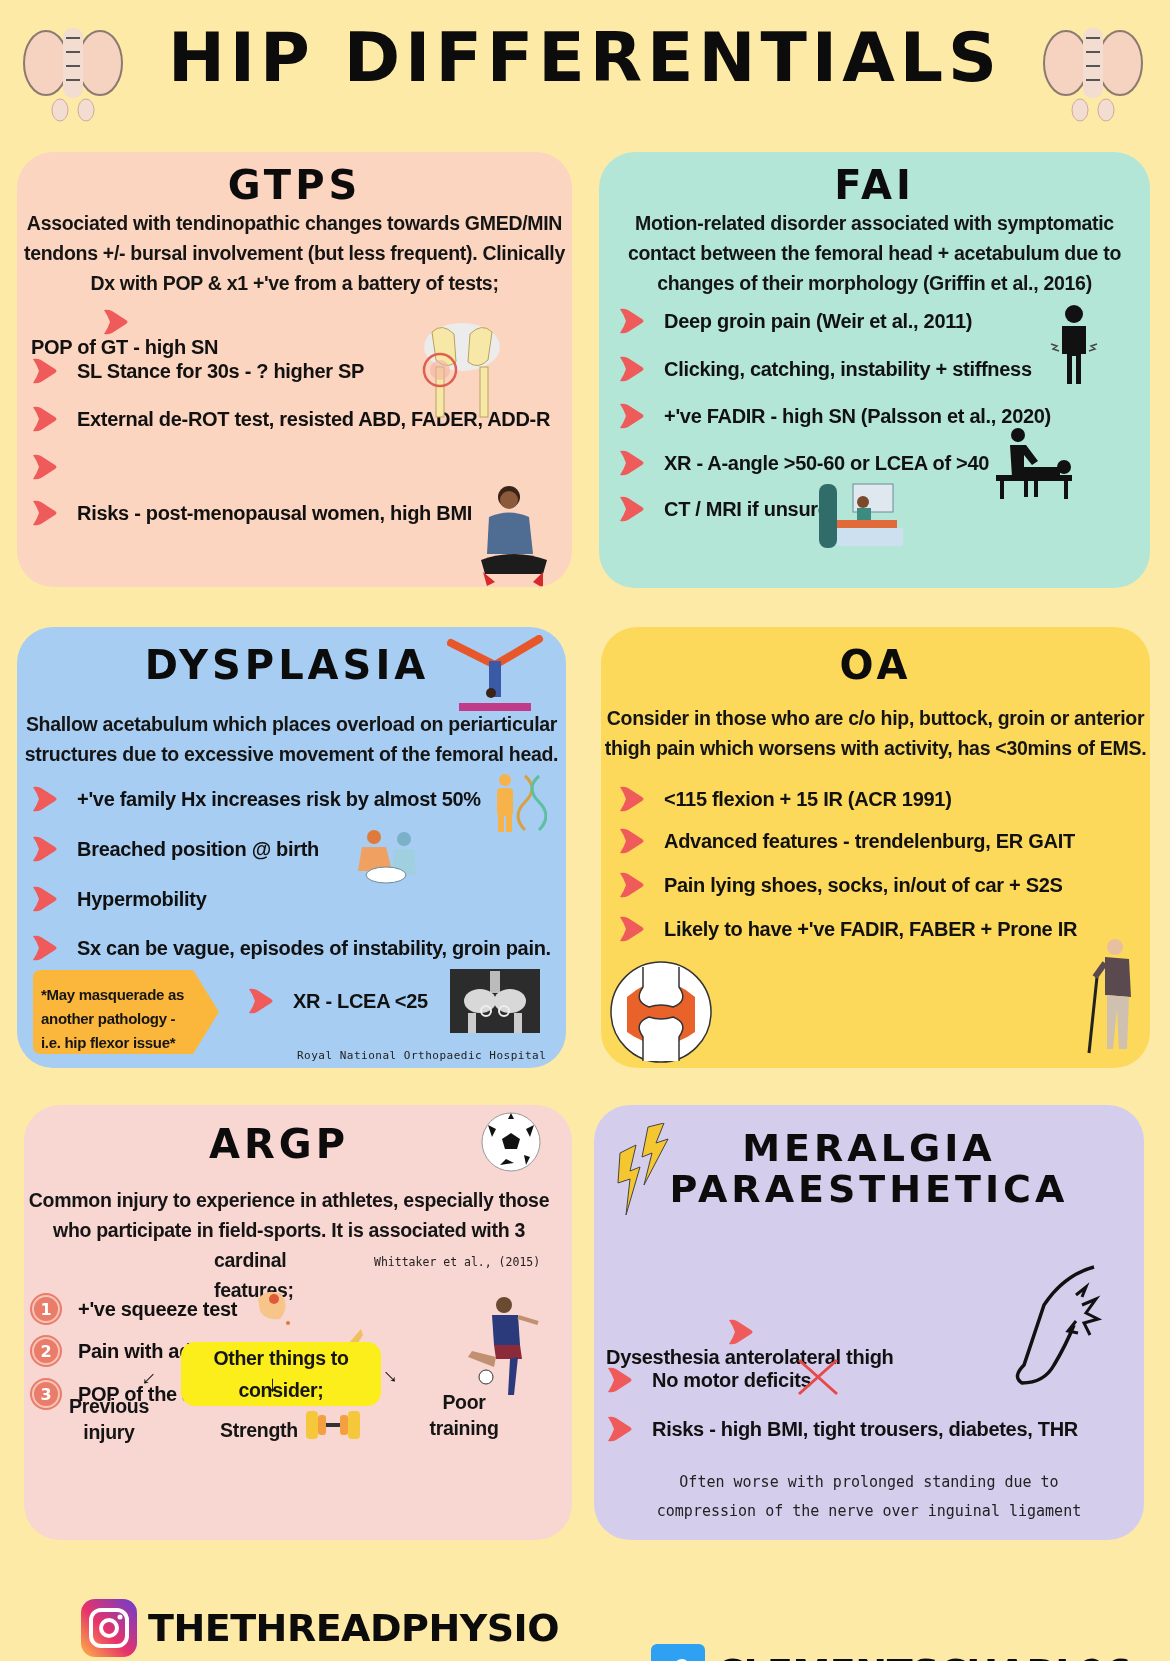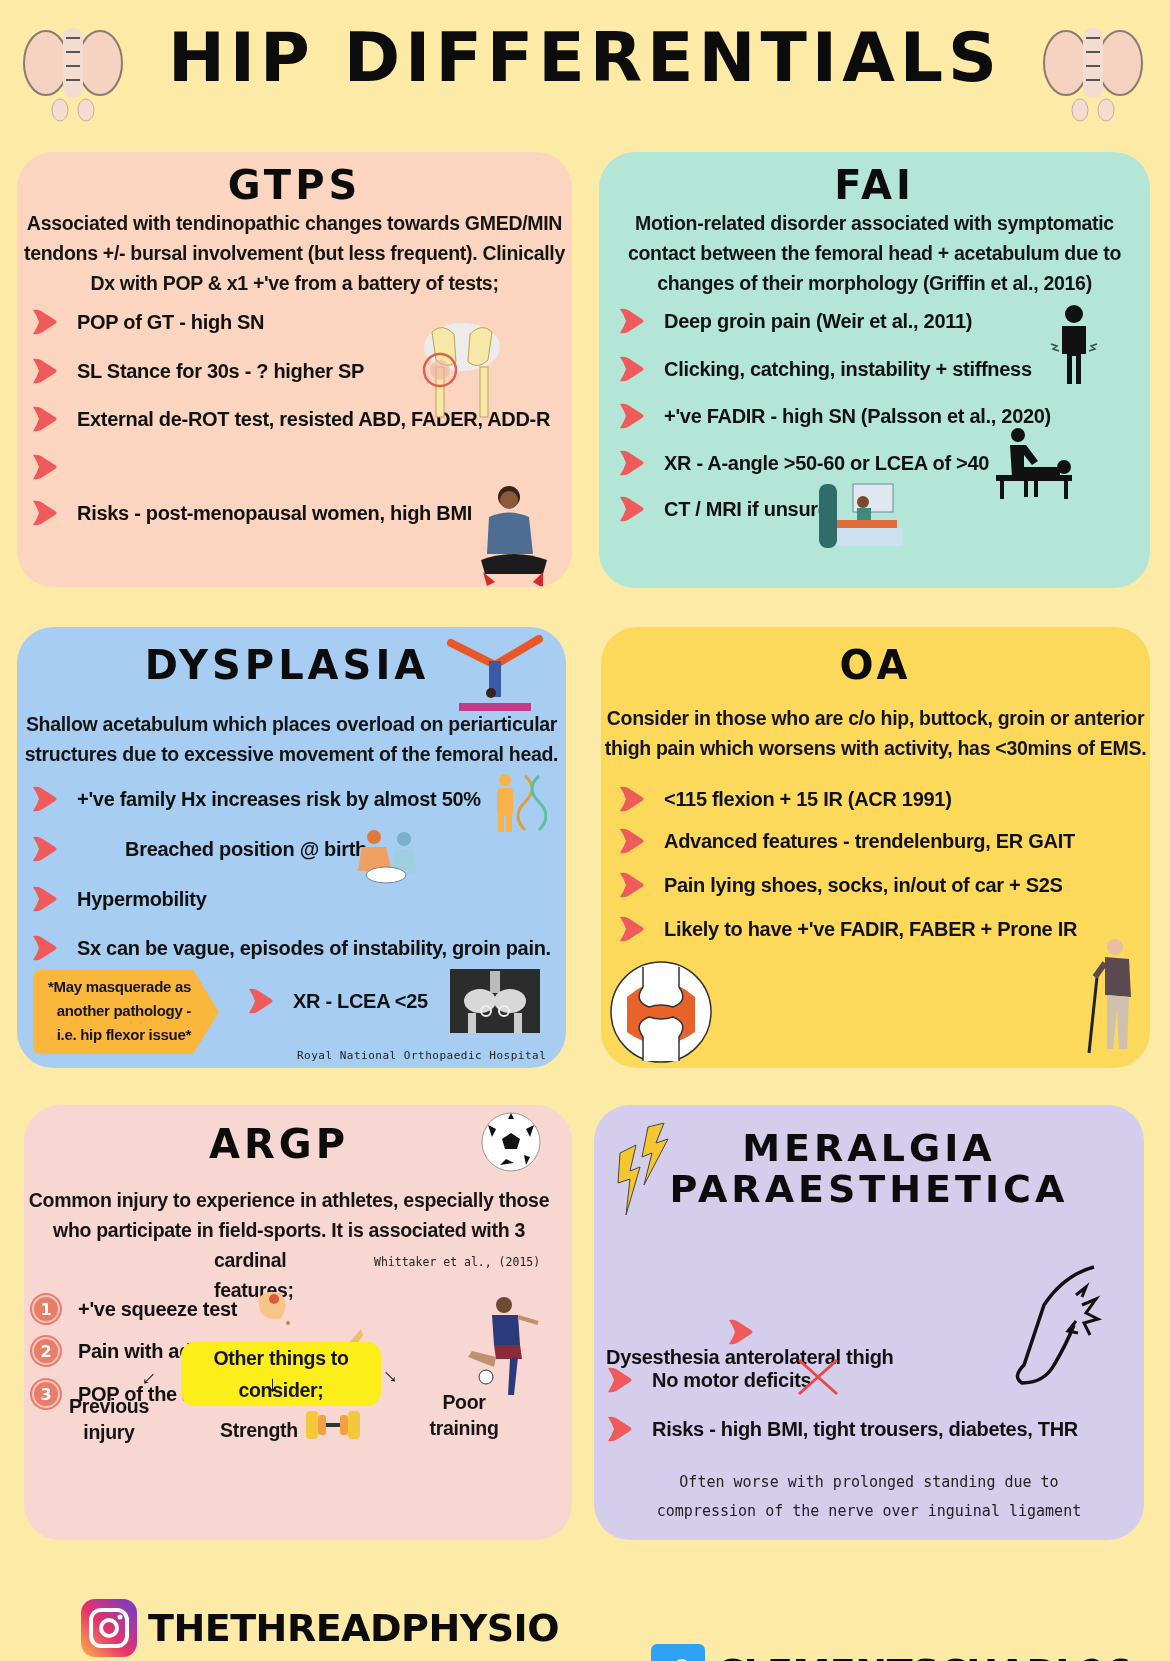--- a/index.html
+++ b/index.html
@@ -143,21 +143,21 @@
   </svg>
 </div>
 
 <div class="card" style="left:17px; top:152px; width:555px; height:435px; background:#fcd5c0;">
   <div class="card-title" style="top:10px;">GTPS</div>
   <div class="card-desc" style="left:0; top:56px; width:555px;">
     <div>Associated with tendinopathic changes towards GMED/MIN</div>
     <div>tendons +/- bursal involvement (but less frequent). Clinically</div>
     <div>Dx with POP &amp; x1 +'ve from a battery of tests;</div>
   </div>
-  <div class="bullet" style="left:14px; top:156px;">
+  <div class="bullet" style="left:14px; top:156px;flex-direction:column;">
       <svg class="arrow">
         <use href="#arrow-sym"></use>
       </svg>
       <span>POP of GT - high SN</span>
     </div>
   <div class="bullet" style="left:14px; top:205px;">
       <svg class="arrow">
         <use href="#arrow-sym"></use>
       </svg>
       <span>SL Stance for 30s - ? higher SP</span>
@@ -272,21 +272,21 @@
   <div class="card-desc" style="left:0; top:82px; width:549px;">
     <div>Shallow acetabulum which places overload on periarticular</div>
     <div>structures due to excessive movement of the femoral head.</div>
   </div>
   <div class="bullet" style="left:14px; top:158px;">
       <svg class="arrow">
         <use href="#arrow-sym"></use>
       </svg>
       <span>+'ve family Hx increases risk by almost 50%</span>
     </div>
-  <div class="bullet" style="left:14px; top:208px;gap:48px;">
+  <div class="bullet" style="left:14px; top:208px;">
       <svg class="arrow">
         <use href="#arrow-sym"></use>
       </svg>
       <span>Breached position @ birth</span>
     </div>
   <div class="bullet" style="left:14px; top:258px;">
       <svg class="arrow">
         <use href="#arrow-sym"></use>
       </svg>
       <span>Hypermobility</span>
@@ -309,21 +309,21 @@
     <circle cx="22" cy="10" r="7" fill="#e07a3a"></circle>
     <path d="M10 20 L34 20 L40 44 L6 44 Z" fill="#f0a060"></path>
     <circle cx="52" cy="12" r="7" fill="#7ab0c8"></circle>
     <path d="M42 22 L62 22 L64 48 L40 48 Z" fill="#a0d0e0"></path>
     <ellipse cx="34" cy="48" rx="20" ry="8" fill="#ffffff" stroke="#6a8a9a"></ellipse>
   </svg>
 
   <svg class="illus" style="left:16px; top:343px;" width="186" height="84" viewBox="0 0 186 84">
     <path d="M0 8 Q0 0 8 0 L160 0 L186 42 L160 84 L8 84 Q0 84 0 76 Z" fill="#fbb63c"></path>
   </svg>
-  <div class="card-desc" style="left:24px; top:348px; width:150px; text-align:right; font-size:15px; line-height:24px;">
+  <div class="card-desc" style="left:24px; top:356px; width:150px; text-align:left; font-size:15px; line-height:24px;">
     <div>*May masquerade as</div>
     <div>another pathology -</div>
     <div>i.e. hip flexor issue*</div>
   </div>
   <div class="bullet" style="left:230px; top:360px;">
       <svg class="arrow">
         <use href="#arrow-sym"></use>
       </svg>
       <span>XR - LCEA &lt;25</span>
     </div>

